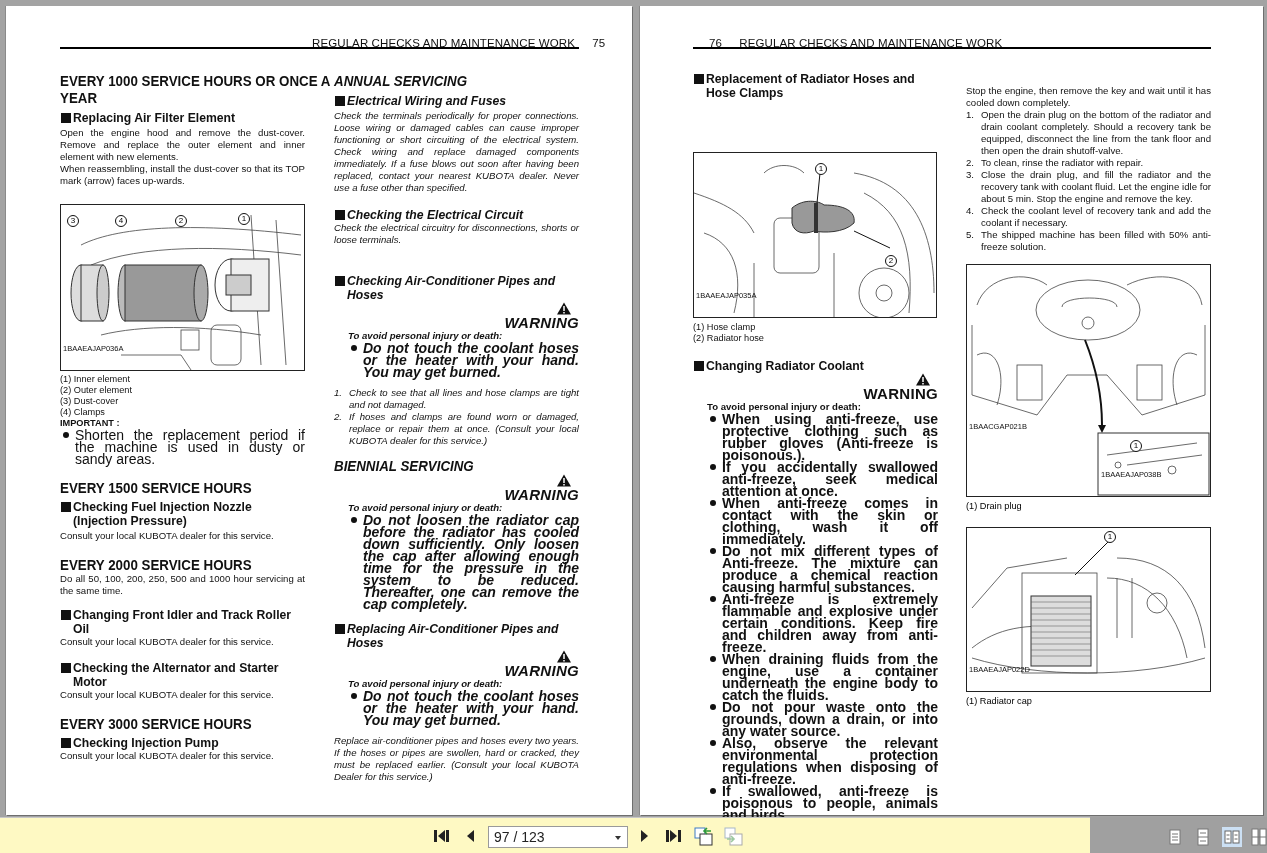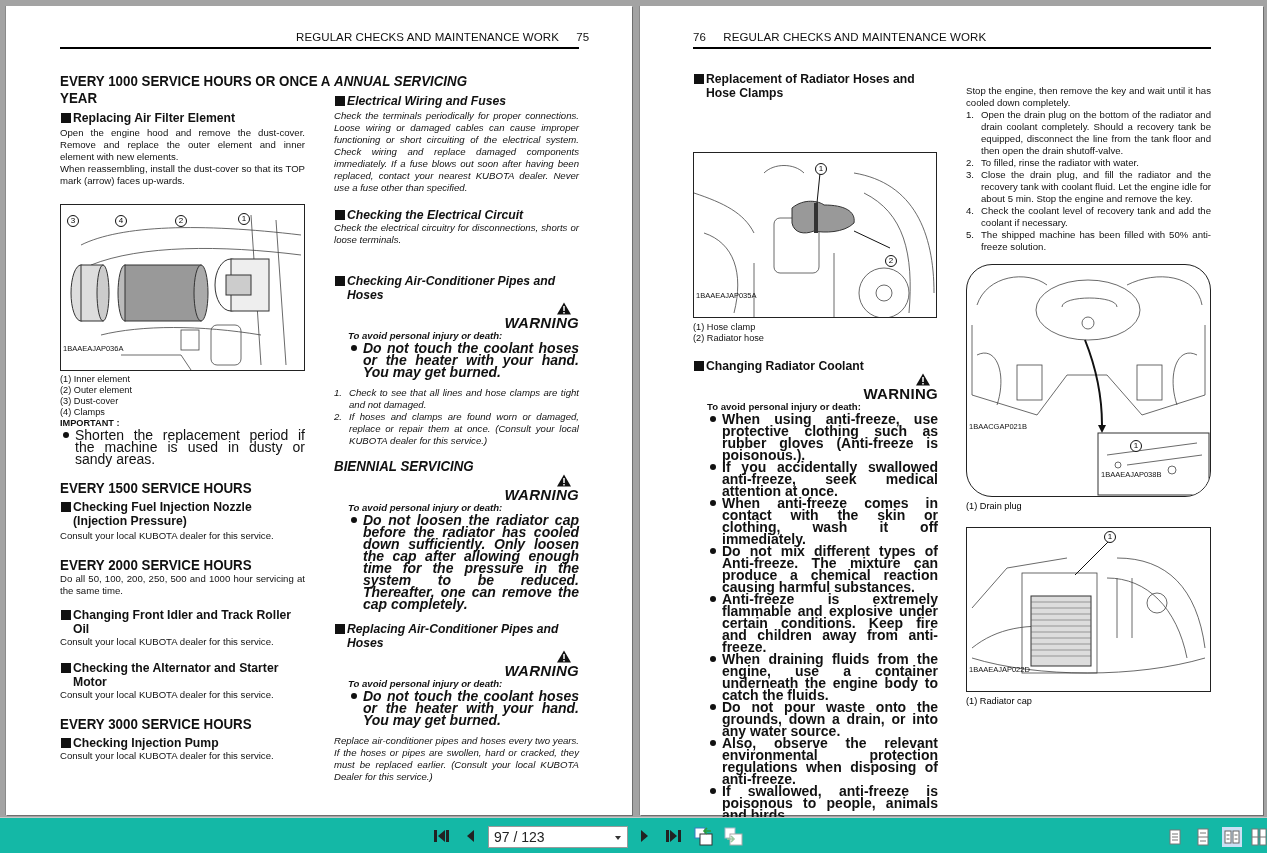--- a/index.html
+++ b/index.html
@@ -10,21 +10,21 @@
     position: relative;
   }
   .viewer { position: absolute; left: 0; top: 0; width: 1267px; height: 817px; background: #a3a3a3; }
   .page {
     position: absolute; top: 6px; background: #fff;
     box-shadow: 1px 1px 0 #6e6e6e, -1px 0 0 #8a8a8a;
   }
   .page.left { left: 6px; width: 626px; height: 809px; }
   .page.right { left: 640px; width: 623px; height: 809px; }
   .running-head {
-    position: absolute; top: 25px; font-size: 11.5px; color: #111; letter-spacing: 0.1px;
+    position: absolute; top: 31px; font-size: 11.5px; color: #111; letter-spacing: 0.1px; margin-left: 16px;
   }
   .rule { position: absolute; top: 41px; height: 2px; background: #000; }
   .col { position: absolute; color: #111; }
   .h1 {
     font-family: "Liberation Sans", sans-serif; font-weight: bold; font-size: 15.5px;
     line-height: 17px; transform: scaleX(0.86); transform-origin: left; white-space: nowrap; margin: 0;
   }
   .h2 { font-weight: bold; font-size: 12.2px; line-height: 14px; margin: 0; position: relative; padding-left: 13px; }
   .h2::before { content: ""; position: absolute; left: 1px; top: 2px; width: 10px; height: 10px; background: #111; }
   .p { font-size: 9.6px; line-height: 12px; text-align: justify; margin: 0; }
@@ -37,21 +37,21 @@
   .bul { font-weight: bold; font-size: 14px; line-height: 12px; margin: 0 0 0 14px; padding-left: 15px; position: relative; text-align: justify; }
   .bul::before { content: ""; position: absolute; left: 3px; top: 3px; width: 6px; height: 6px; border-radius: 50%; background: #111; }
   .bul-n { font-weight: normal; margin-left: 0; }
   .num { font-size: 9.6px; line-height: 12px; padding-left: 15px; position: relative; text-align: justify; margin: 0; }
   .num .n { position: absolute; left: 0; top: 0; }
   .fig { position: absolute; border: 1px solid #222; background: #fff; overflow: hidden; }
   .fig-code { position: absolute; left: 2px; bottom: 17px; font-size: 7.5px; color: #111; }
   .callout { position: absolute; width: 10px; height: 10px; border: 1px solid #111; border-radius: 50%; font-size: 8px; line-height: 10px; text-align: center; background: #fff; }
 
   
-  .toolbar { position: absolute; left: 0; top: 817px; width: 1267px; height: 36px; background: #14b8a6; border-top: 1px solid #c8c8c8; }
+  .toolbar { position: absolute; left: 0; top: 817px; width: 1090px; height: 36px; background: #fef9c3; border-top: 1px solid #c8c8c8; }
   .tb-btn { position: absolute; top: 10px; height: 16px; display: flex; align-items: center; justify-content: center; cursor: pointer; }
   .page-box {
     position: absolute; left: 488px; top: 8px; width: 140px; height: 22px; background: #fff; border: 1px solid #9a9a9a;
     box-sizing: border-box; font-size: 14px; line-height: 20px; padding-left: 5px; color: #222;
   }
   .page-box .dd { position: absolute; right: 6px; top: 9px; width: 0; height: 0; border-left: 3px solid transparent; border-right: 3px solid transparent; border-top: 4px solid #333; }
   .view-btn { position: absolute; top: 9px; width: 20px; height: 20px; display: flex; align-items: center; justify-content: center; }
   .view-btn.active { background: #cce0f4; }
 </style>
 </head>
@@ -241,27 +241,27 @@
         <p class="bul">When draining fluids from the engine, use a container underneath the engine body to catch the fluids.</p>
         <p class="bul">Do not pour waste onto the grounds, down a drain, or into any water source.</p>
         <p class="bul">Also, observe the relevant environmental protection regulations when disposing of anti-freeze.</p>
         <p class="bul">If swallowed, anti-freeze is poisonous to people, animals and birds.</p>
       </div>
     </div>
 
     <div class="col" style="left:326px; top:79px; width:245px;">
       <p class="p">Stop the engine, then remove the key and wait until it has cooled down completely.</p>
       <p class="num"><span class="n">1.</span><span>Open the drain plug on the bottom of the radiator and drain coolant completely. Should a recovery tank be equipped, disconnect the line from the tank floor and then open the drain shutoff-valve.</span></p>
-      <p class="num"><span class="n">2.</span><span>To filled, rinse the radiator with water.</span></p>
+      <p class="num"><span class="n">2.</span><span>To clean, rinse the radiator with repair.</span></p>
       <p class="num"><span class="n">3.</span><span>Close the drain plug, and fill the radiator and the recovery tank with coolant fluid. Let the engine idle for about 5 min. Stop the engine and remove the key.</span></p>
       <p class="num"><span class="n">4.</span><span>Check the coolant level of recovery tank and add the coolant if necessary.</span></p>
       <p class="num"><span class="n">5.</span><span>The shipped machine has been filled with 50% anti-freeze solution.</span></p>
     </div>
 
-    <div class="fig" style="left:326px; top:258px; width:243px; height:231px;border-radius:26px;">
+    <div class="fig" style="left:326px; top:258px; width:243px; height:231px;">
       <svg width="243" height="231">
         <g stroke="#444" fill="none" stroke-width="0.8">
           <path d="M10 40 C20 10 60 5 80 20"></path>
             <path d="M160 20 C190 5 230 10 235 40"></path>
           <ellipse cx="121" cy="45" rx="52" ry="30" fill="#fff"></ellipse>
           <path d="M95 42 C95 30 150 30 150 42"></path>
             <circle cx="121" cy="58" r="6"></circle>
           <path d="M5 60 L5 130 L70 150 L100 110 L140 110 L175 150 L238 130 L238 60"></path>
           <path d="M10 90 C30 80 40 110 30 140"></path>
             <path d="M230 90 C210 80 200 110 210 140"></path>

